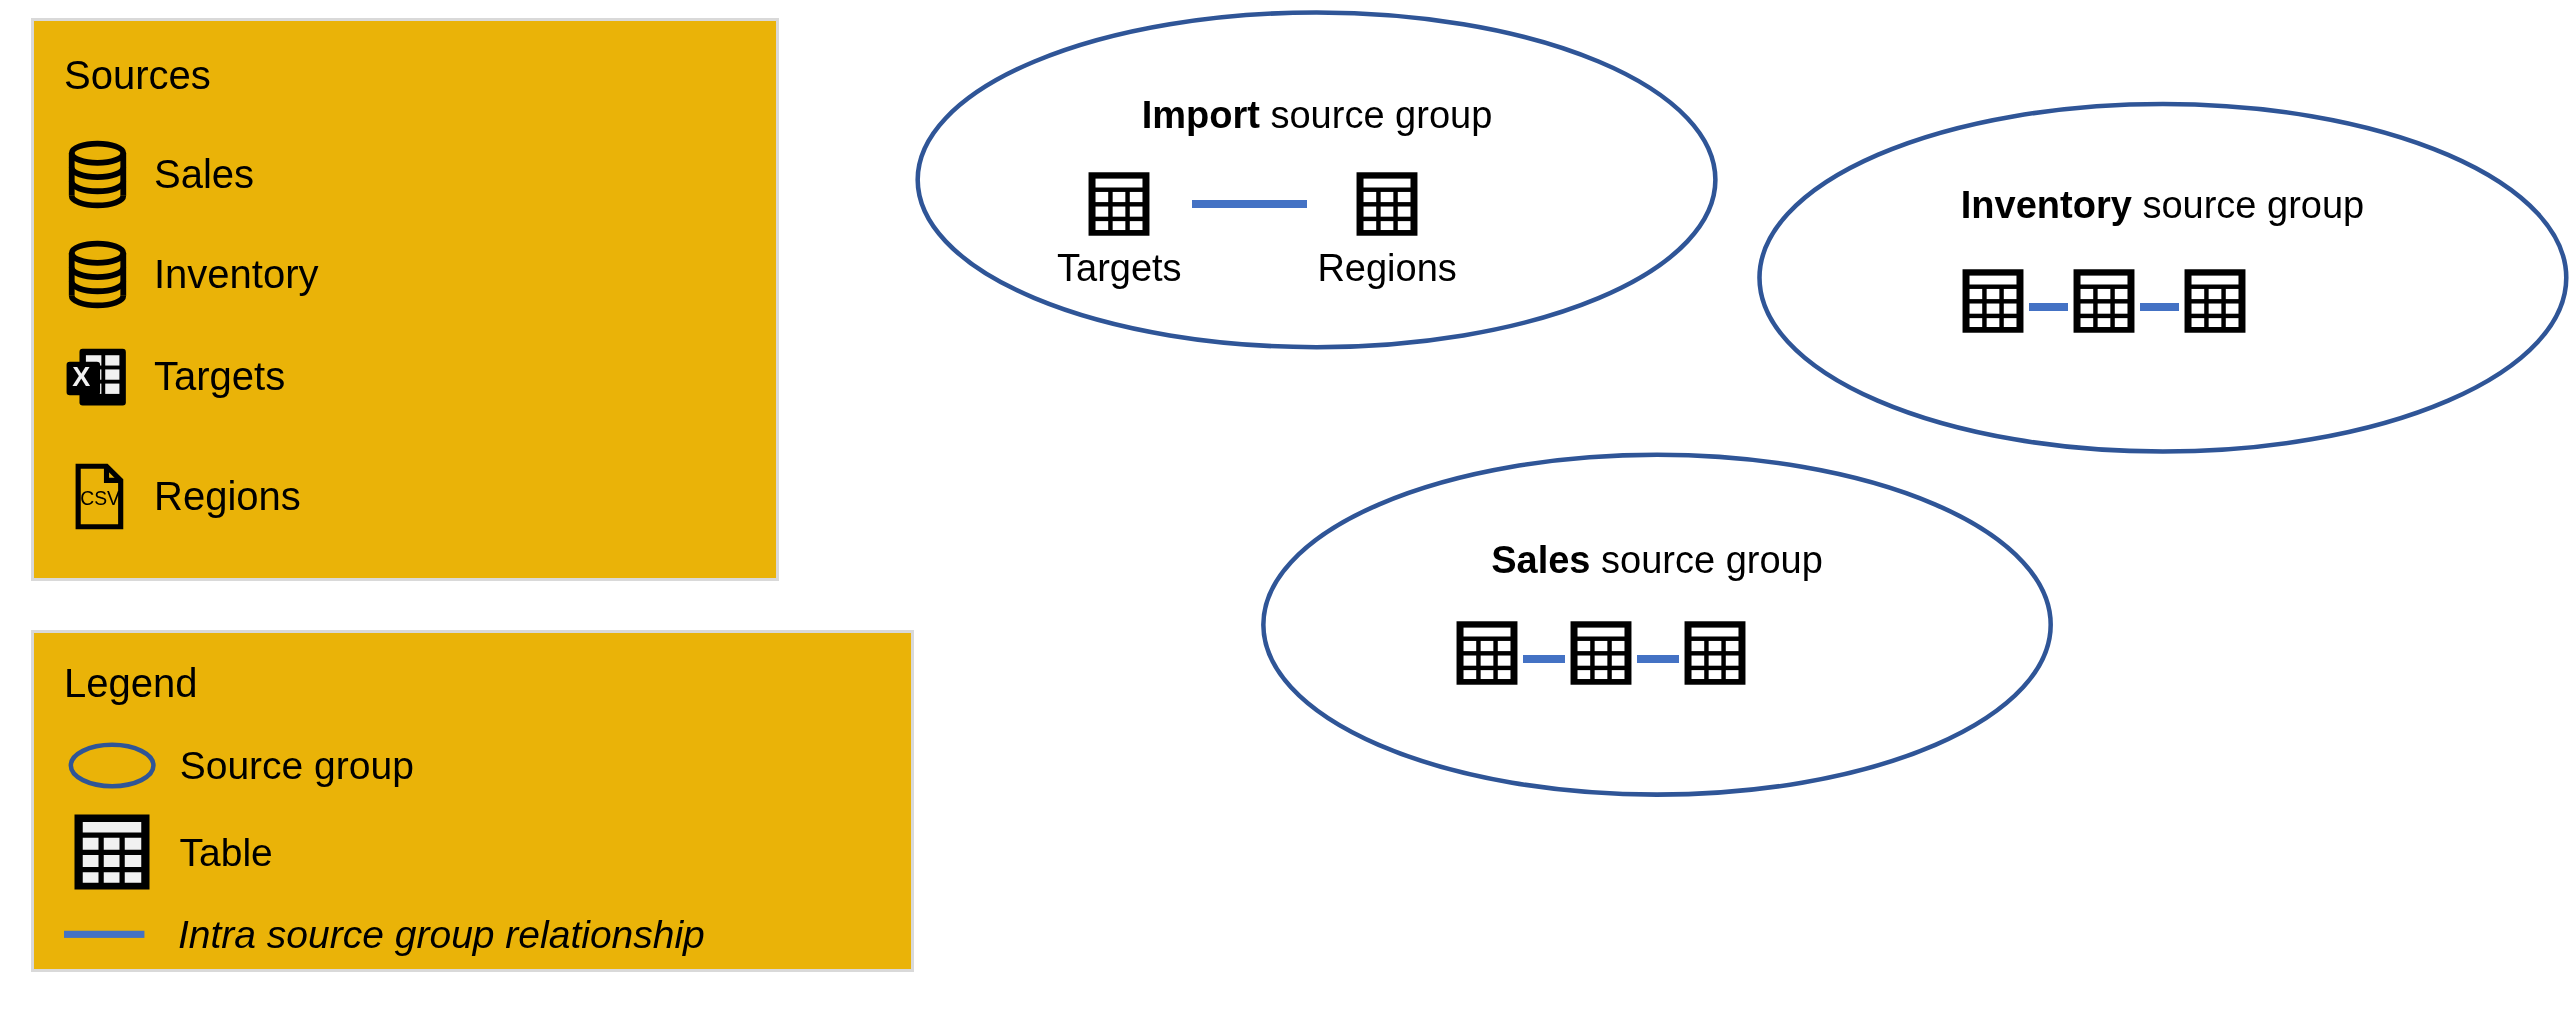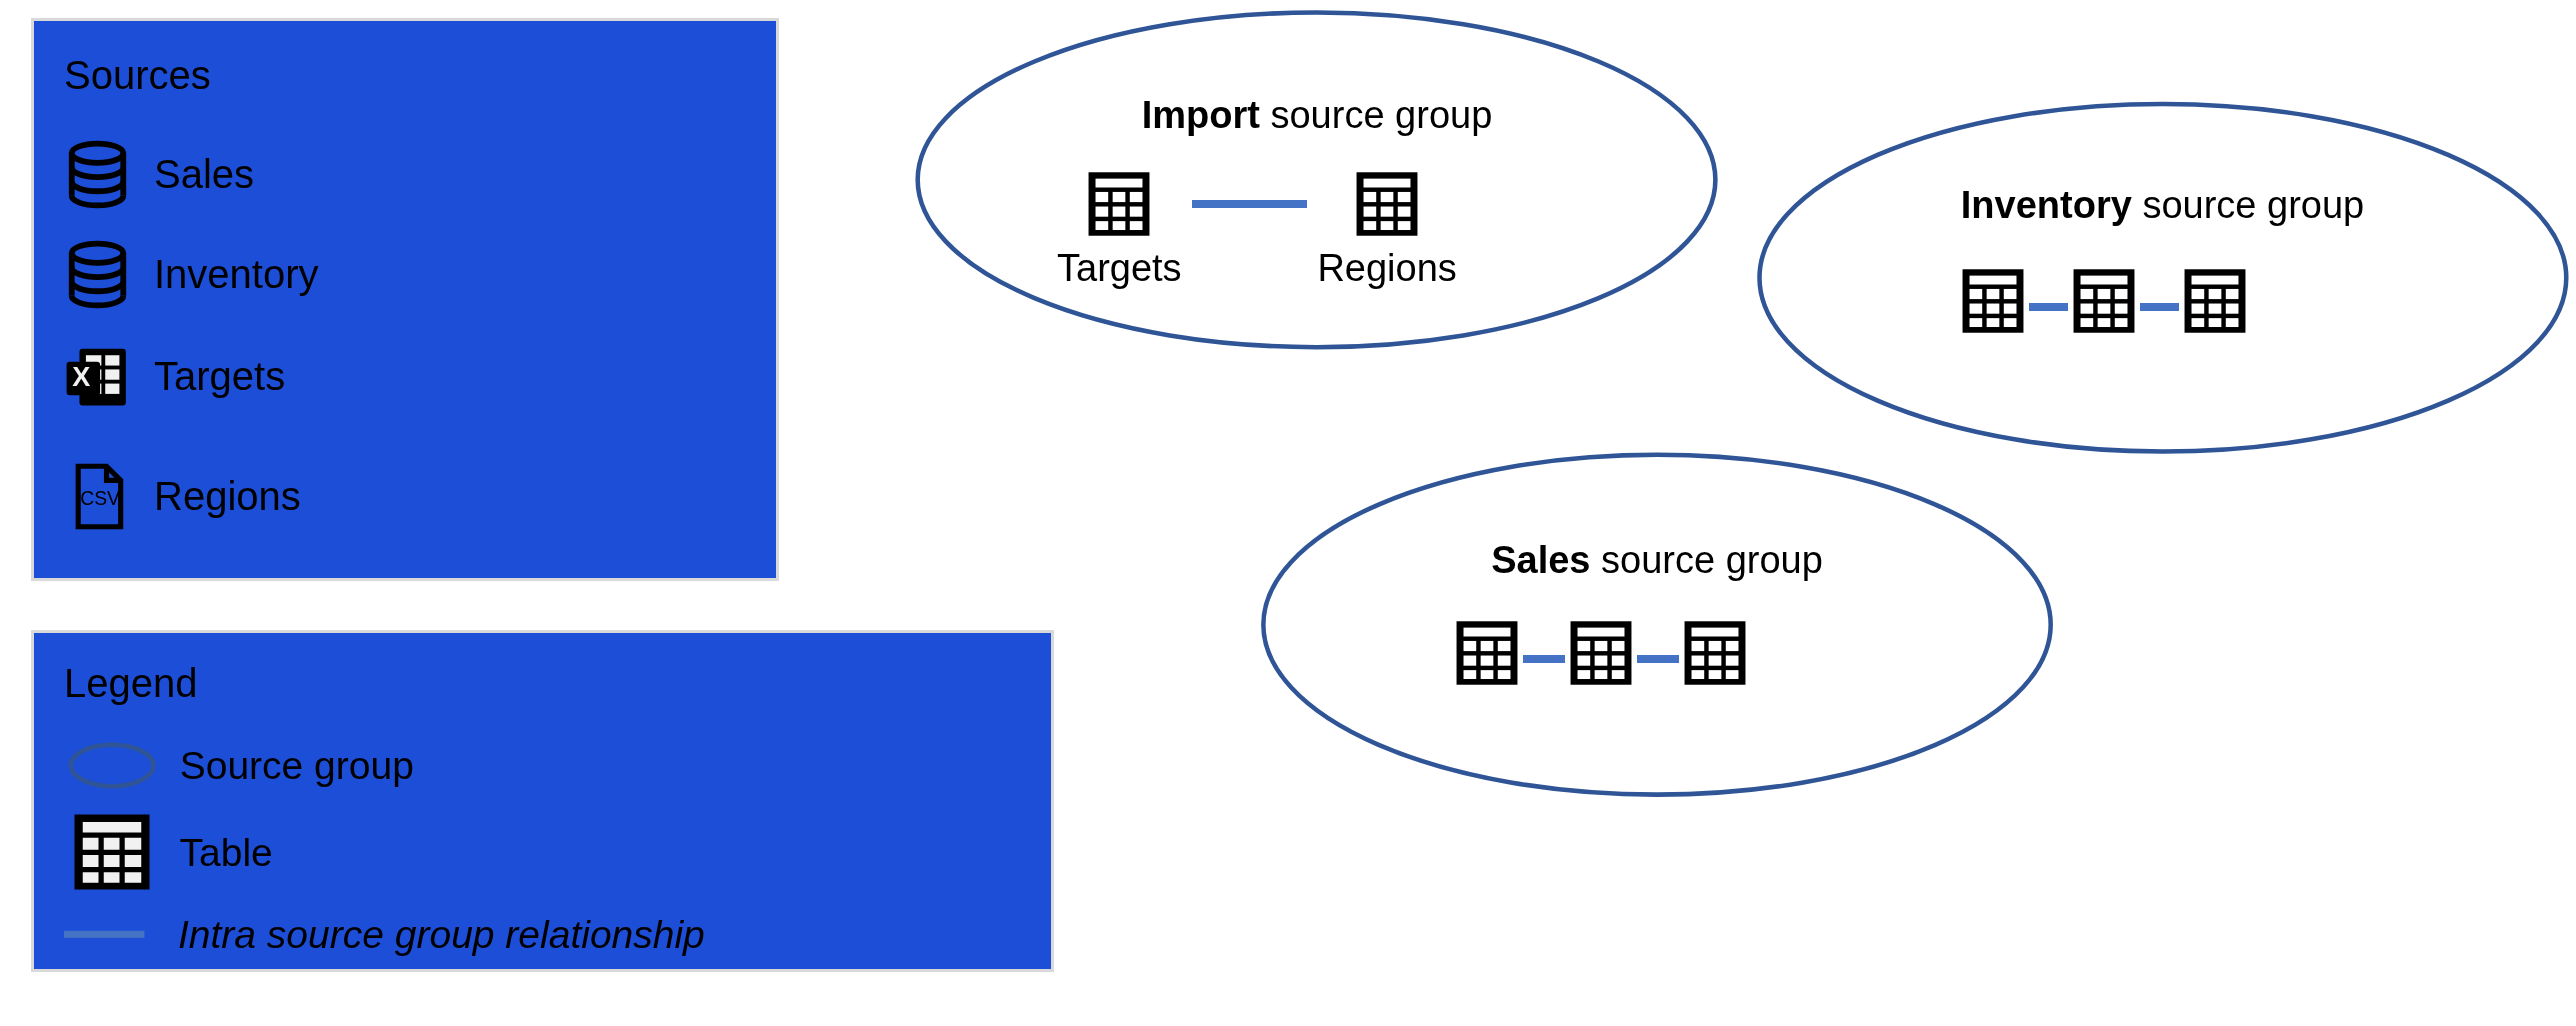--- a/index.html
+++ b/index.html
@@ -12,34 +12,34 @@
     height: 1027px;
     position: relative;
     font-family: "Liberation Sans", sans-serif;
     color: #000000;
     overflow: hidden;
   }
 
   
   .panel {
     position: absolute;
-    background: #1d4ed8;
+    background: #eab308;
     border: 3.9px solid #D9D9D9;
     box-sizing: border-box;
   }
   #sources-panel {
     left: 31px;
     top: 18px;
     width: 748px;
     height: 563px;
   }
   #legend-panel {
     left: 31px;
     top: 630px;
-    width: 1023px;
+    width: 883px;
     height: 342px;
   }
   .panel-title {
     position: absolute;
     font-size: 40px;
     line-height: 1;
     color: #000000;
     white-space: nowrap;
   }
   #sources-panel .panel-title { left: 30px; top: 34px; }

